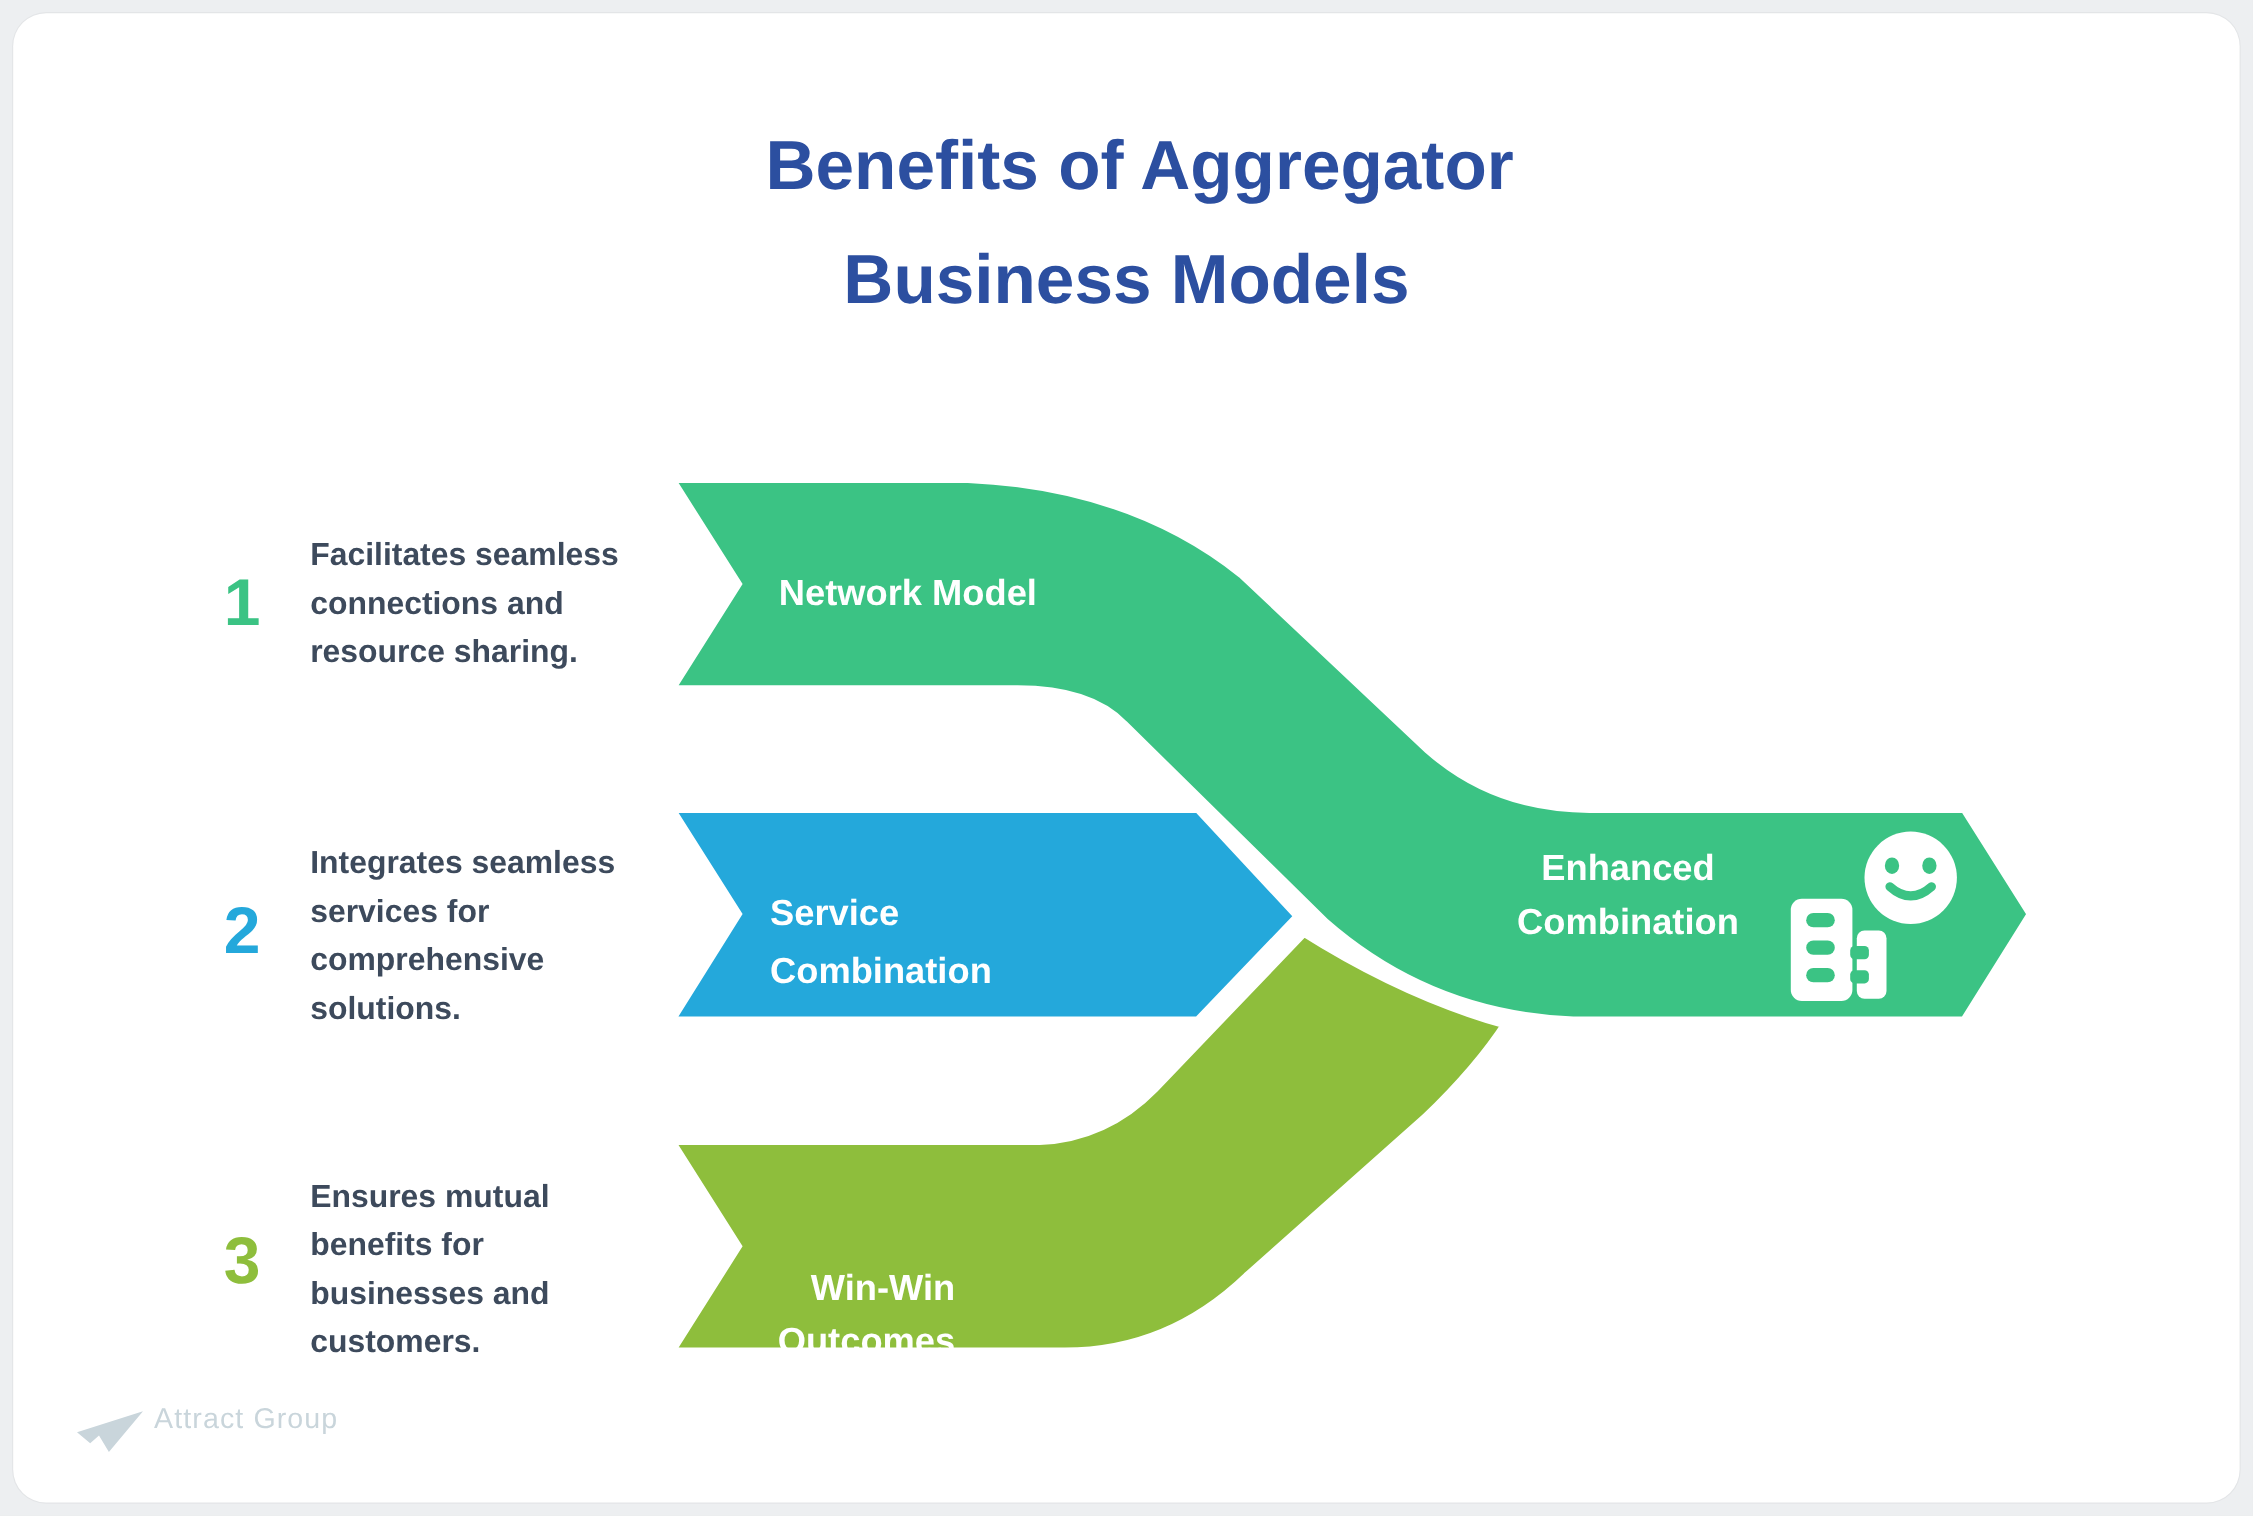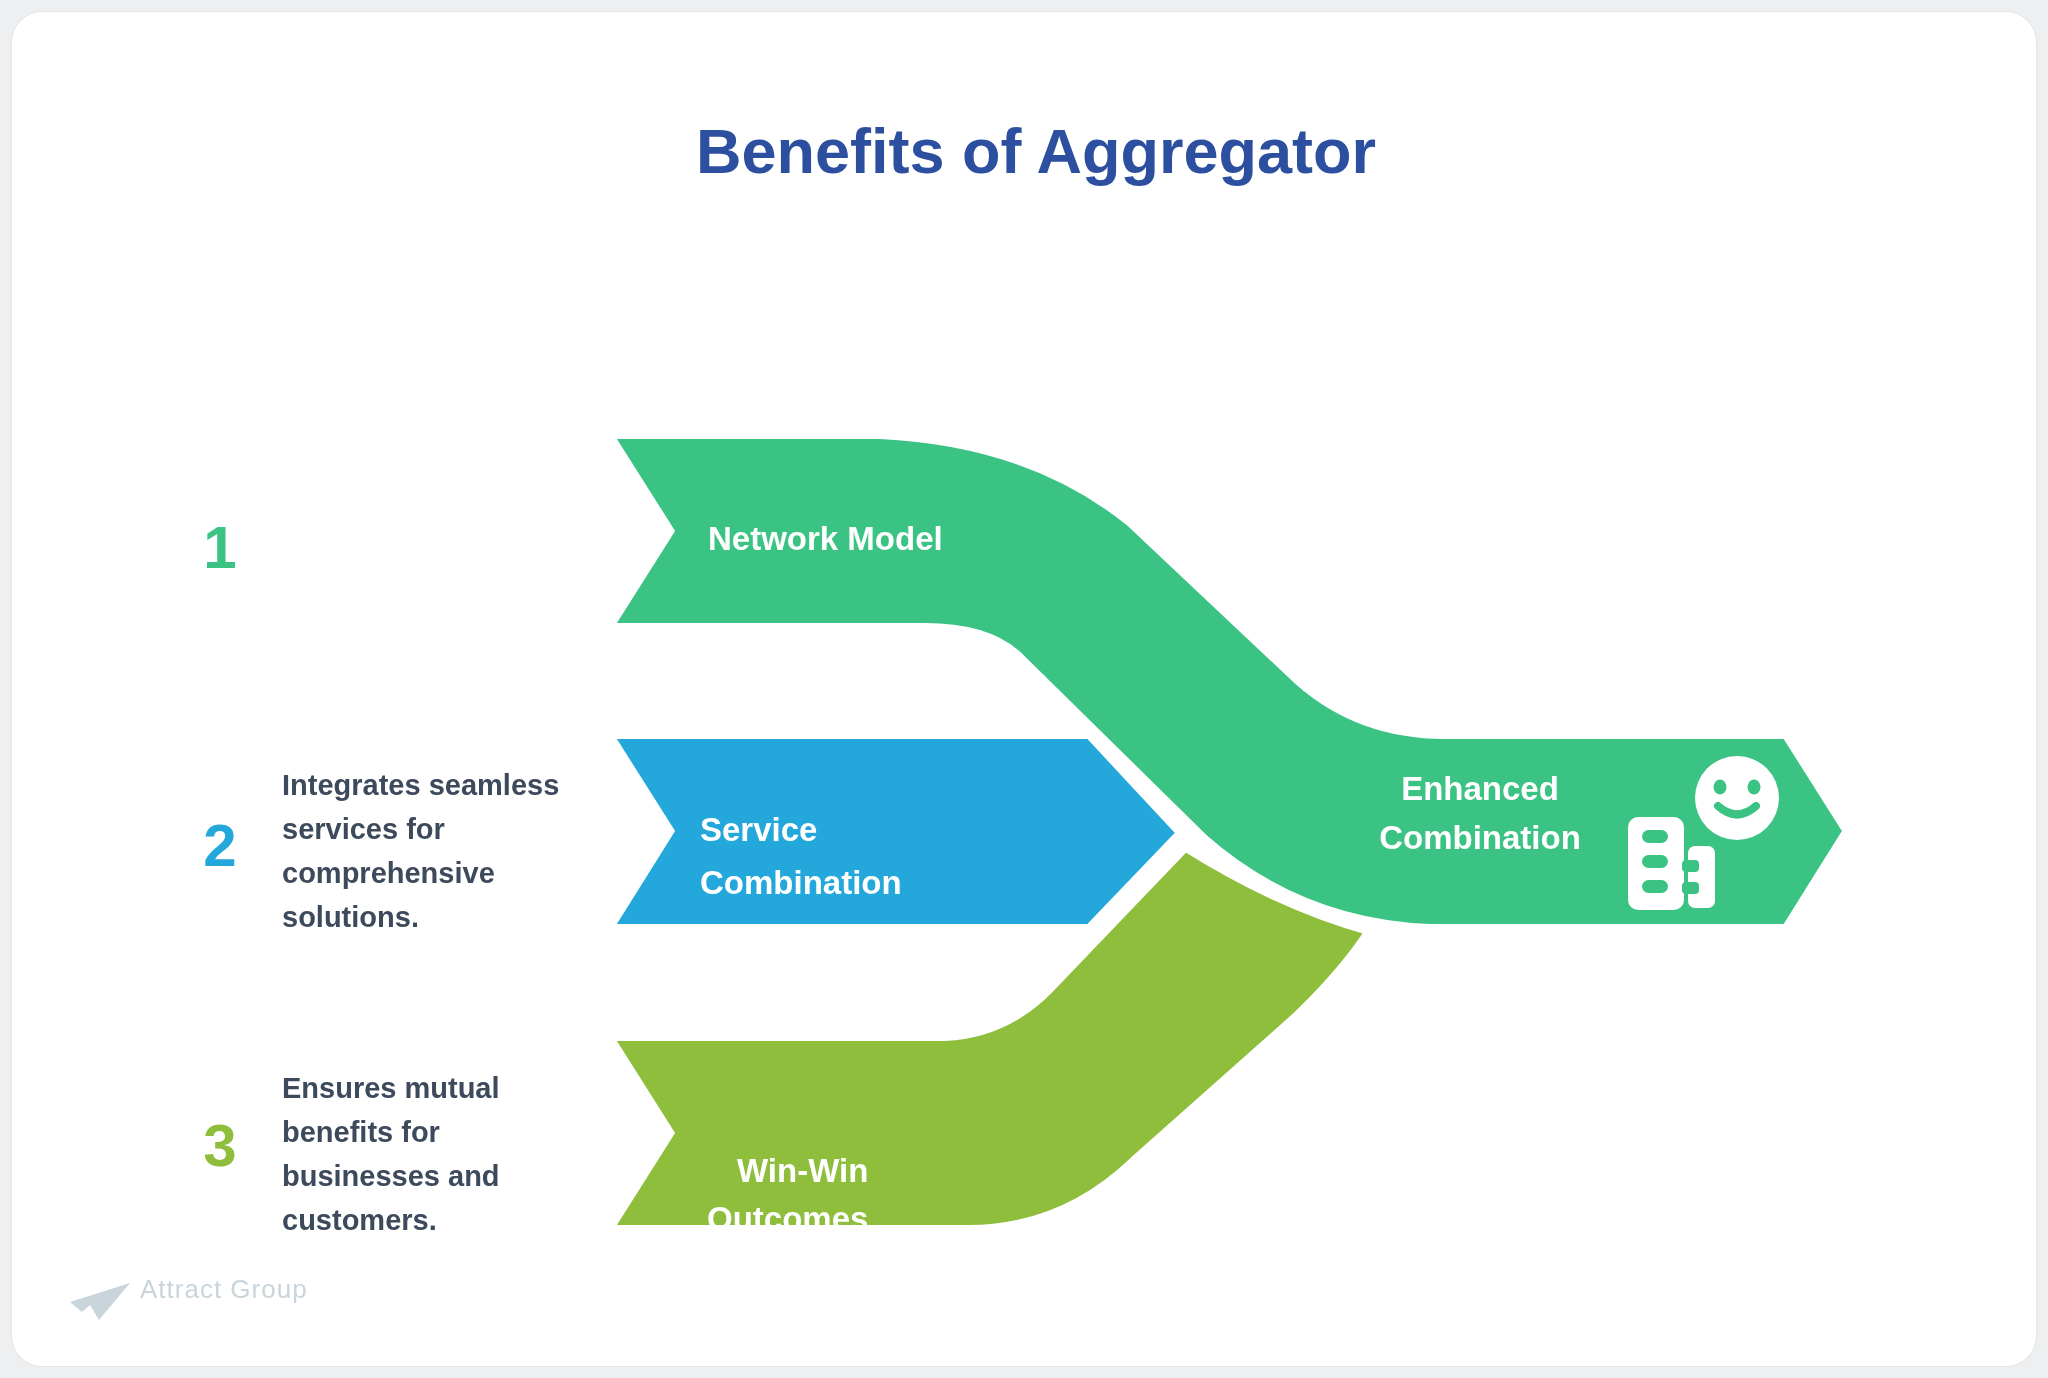--- a/index.html
+++ b/index.html
@@ -75,23 +75,29 @@
       <ellipse cx="1720" cy="787" rx="6.5" ry="7.5" fill="#3BC384"></ellipse>
       <ellipse cx="1754" cy="787" rx="6.5" ry="7.5" fill="#3BC384"></ellipse>
       <path d="M 1718,806 Q 1737,823 1756,806" fill="none" stroke-width="8" stroke-linecap="round" stroke="#3BC384"></path>
     </g>
 
     <path d="M 70,1302 L 130,1283 L 99,1320 L 90,1305 L 82,1312 Z" fill="#C9D5DB"></path>
   </svg>
 
   <div class="title">
     <div style="color:#2C4FA0;padding-left:24px;">Benefits of Aggregator</div>
+    <div style="color:#2C4FA0;">Business Models</div>
   </div>
 
   <div class="item-number" style="left:190px;top:518px;color:#3BC384;">1</div>
+  <div class="item-text" style="top:483px;">
+    <div>Facilitates seamless</div>
+    <div>connections and</div>
+    <div>resource sharing.</div>
+  </div>
 
   <div class="item-number" style="left:190px;top:816px;color:#24A8DB;">2</div>
   <div class="item-text" style="top:763px;">
     <div>Integrates seamless</div>
     <div>services for</div>
     <div>comprehensive</div>
     <div>solutions.</div>
   </div>
 
   <div class="item-number" style="left:190px;top:1116px;color:#8EBE3C;">3</div>

